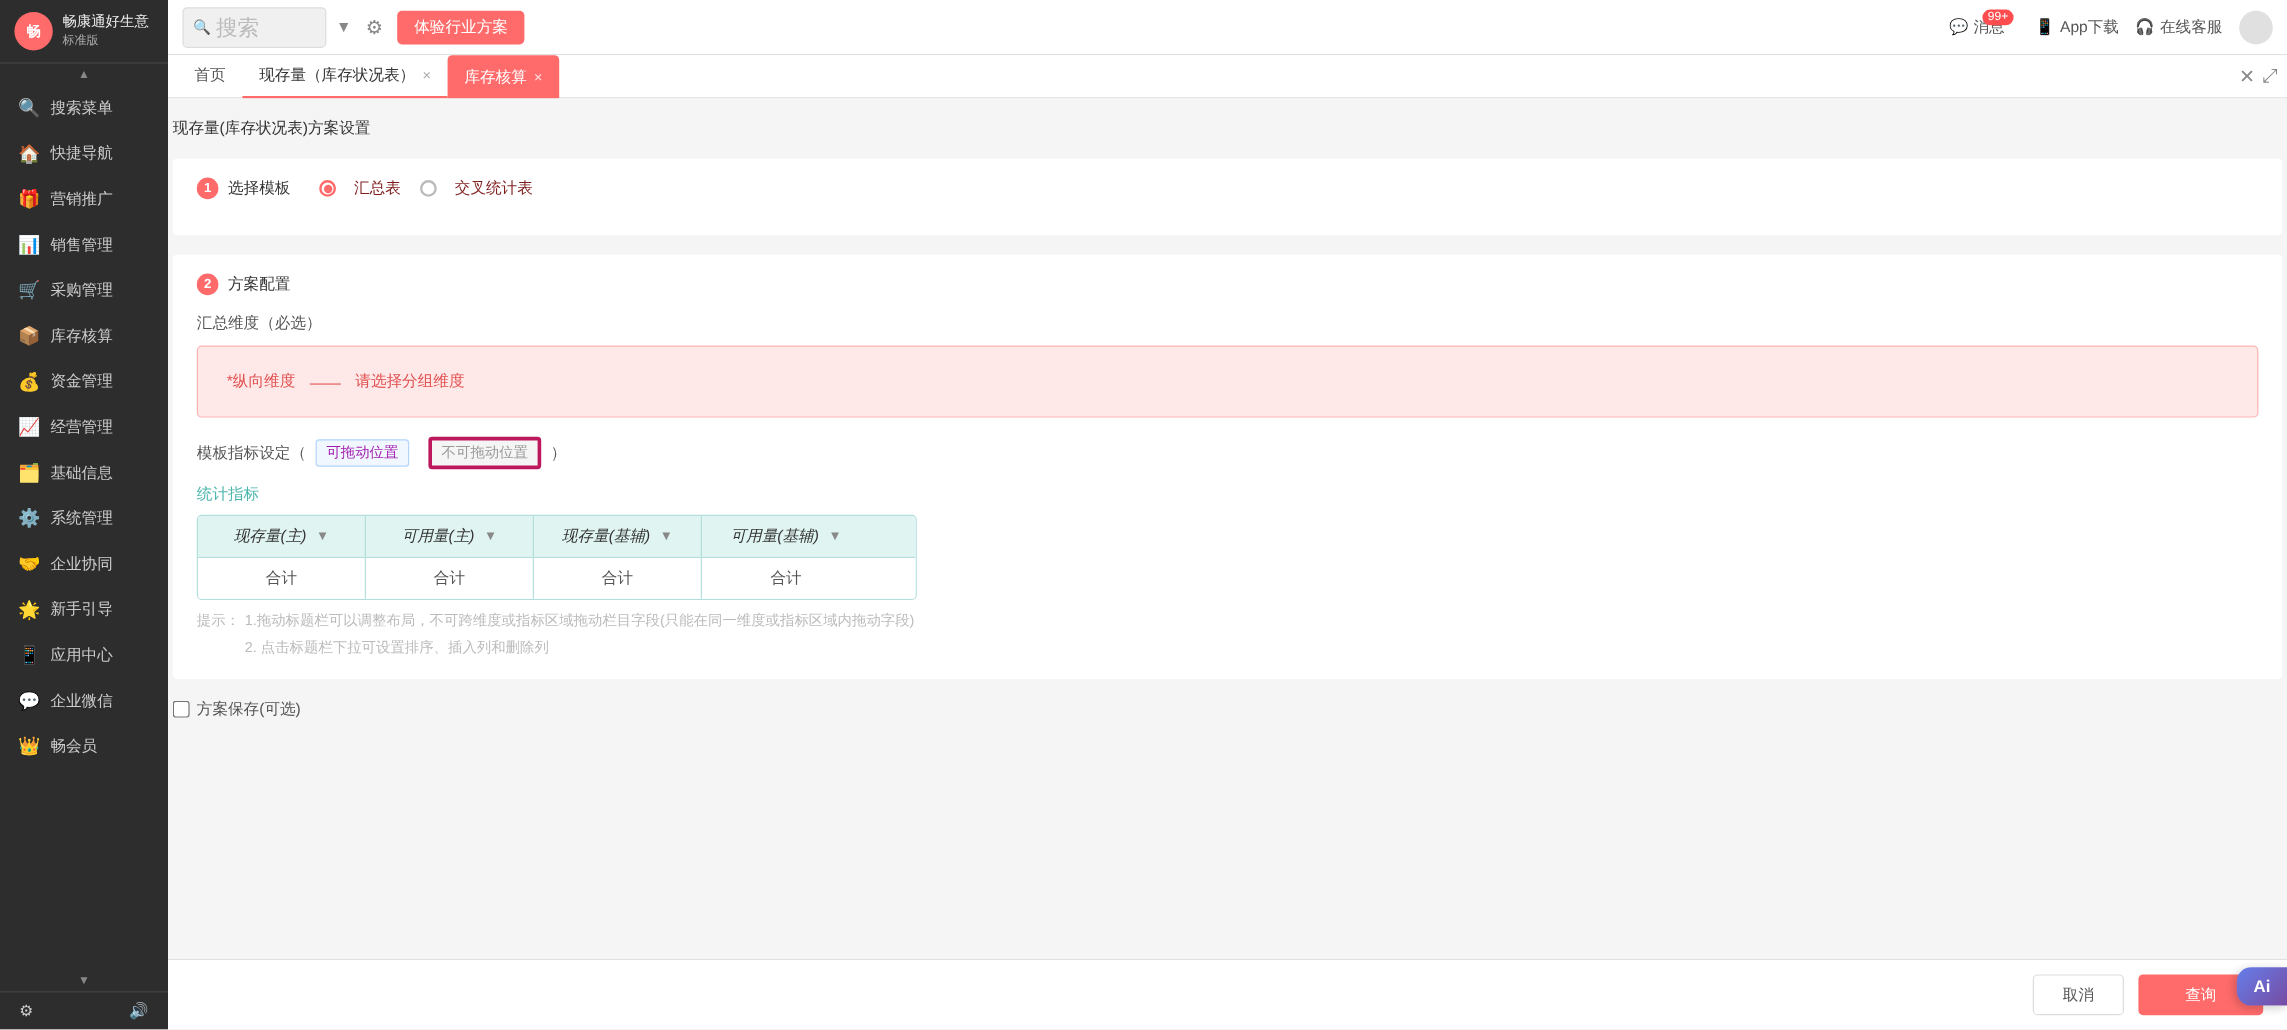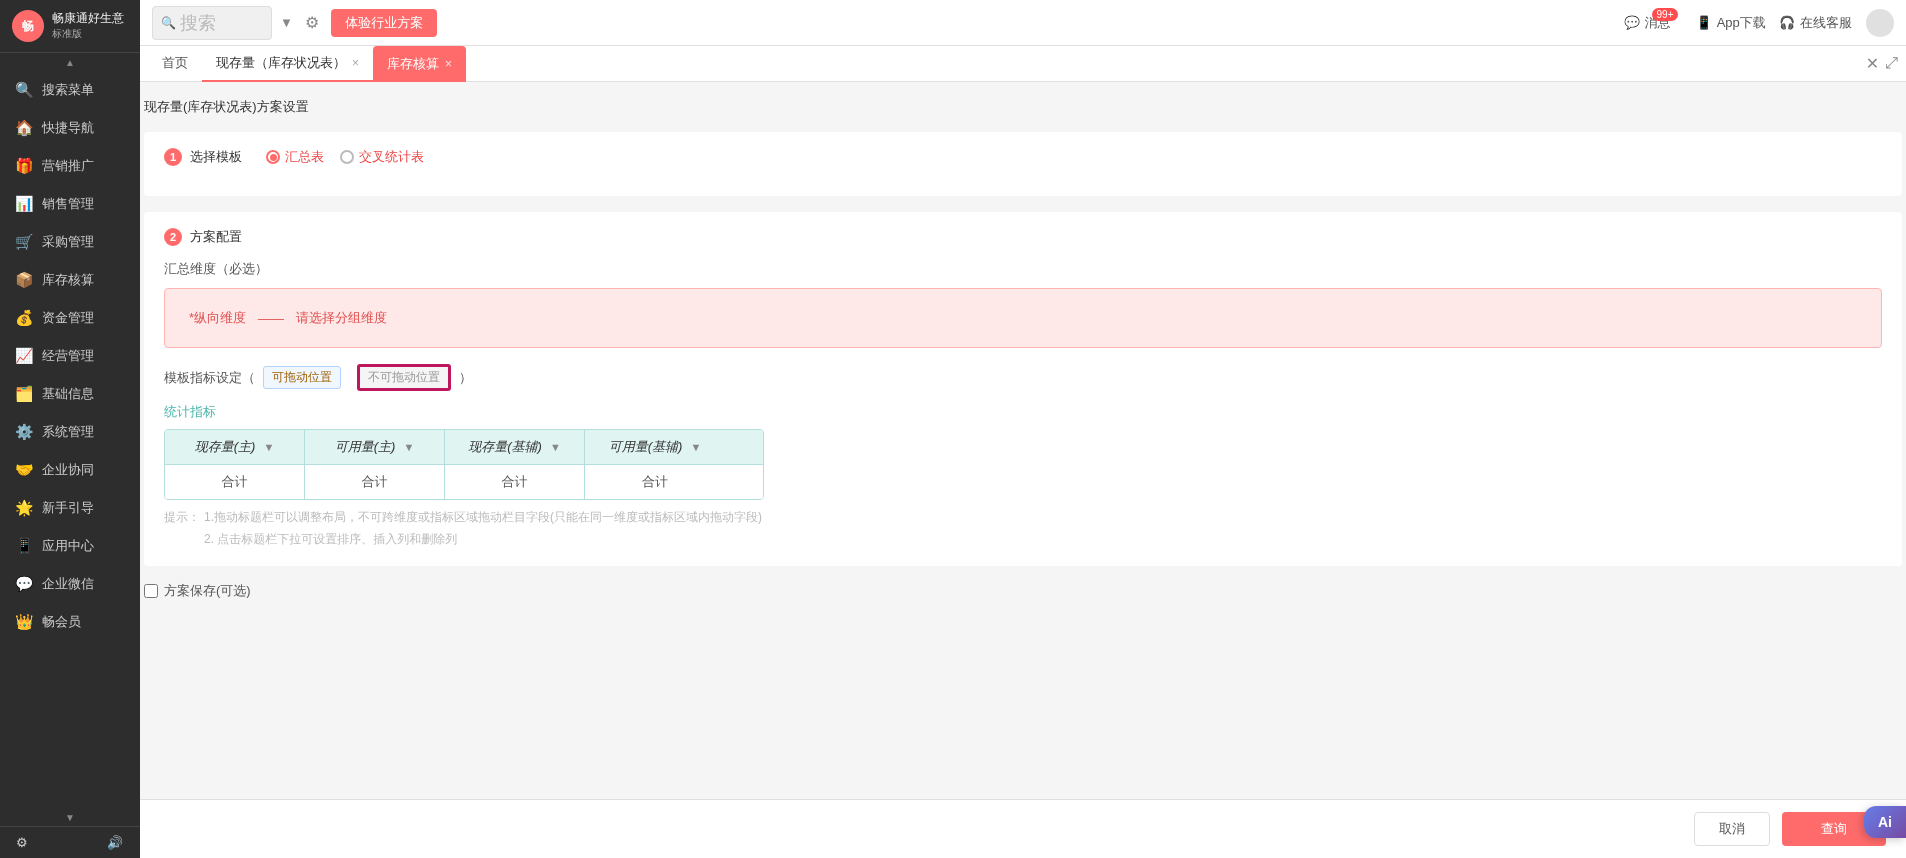--- a/index.html
+++ b/index.html
@@ -169,21 +169,21 @@
       background: #ff6b6b;
       color: white;
       border-radius: 50%;
       width: 18px; height: 18px;
       display: inline-flex; align-items: center; justify-content: center;
       font-size: 11px; font-weight: bold; flex-shrink: 0;
     }
     .section-title { font-size: 13px; font-weight: 500; color: #333; }
 
     .radio-group { display: flex; align-items: center; gap: 16px; }
-    .radio-item { display: flex; align-items: center; gap: 5px; cursor: pointer; font-size: 13px; color: #ef4444; }
+    .radio-item { display: flex; align-items: center; gap: 15px; cursor: pointer; font-size: 13px; color: #7f1d1d; }
     .radio-circle {
       width: 14px; height: 14px;
       border-radius: 50%;
       border: 2px solid #ff6b6b;
       display: flex; align-items: center; justify-content: center;
     }
     .radio-circle.checked::after {
       content: '';
       width: 7px; height: 7px;
       border-radius: 50%;
@@ -213,21 +213,21 @@
       font-size: 13px; color: #555;
       display: flex; align-items: center; gap: 8px;
       margin-bottom: 12px;
     }
     .draggable-tag {
       background: #f0f7ff;
       border: 1px solid #b3d4ff;
       border-radius: 3px;
       padding: 2px 8px;
       font-size: 12px;
-      color: #a16207;
+      color: #a21caf;
     }
     .non-draggable-tag {
       background: #f5f5f5;
       border: 3px solid #be185d;
       border-radius: 3px;
       padding: 2px 8px;
       font-size: 12px;
       color: #999;
     }
 

